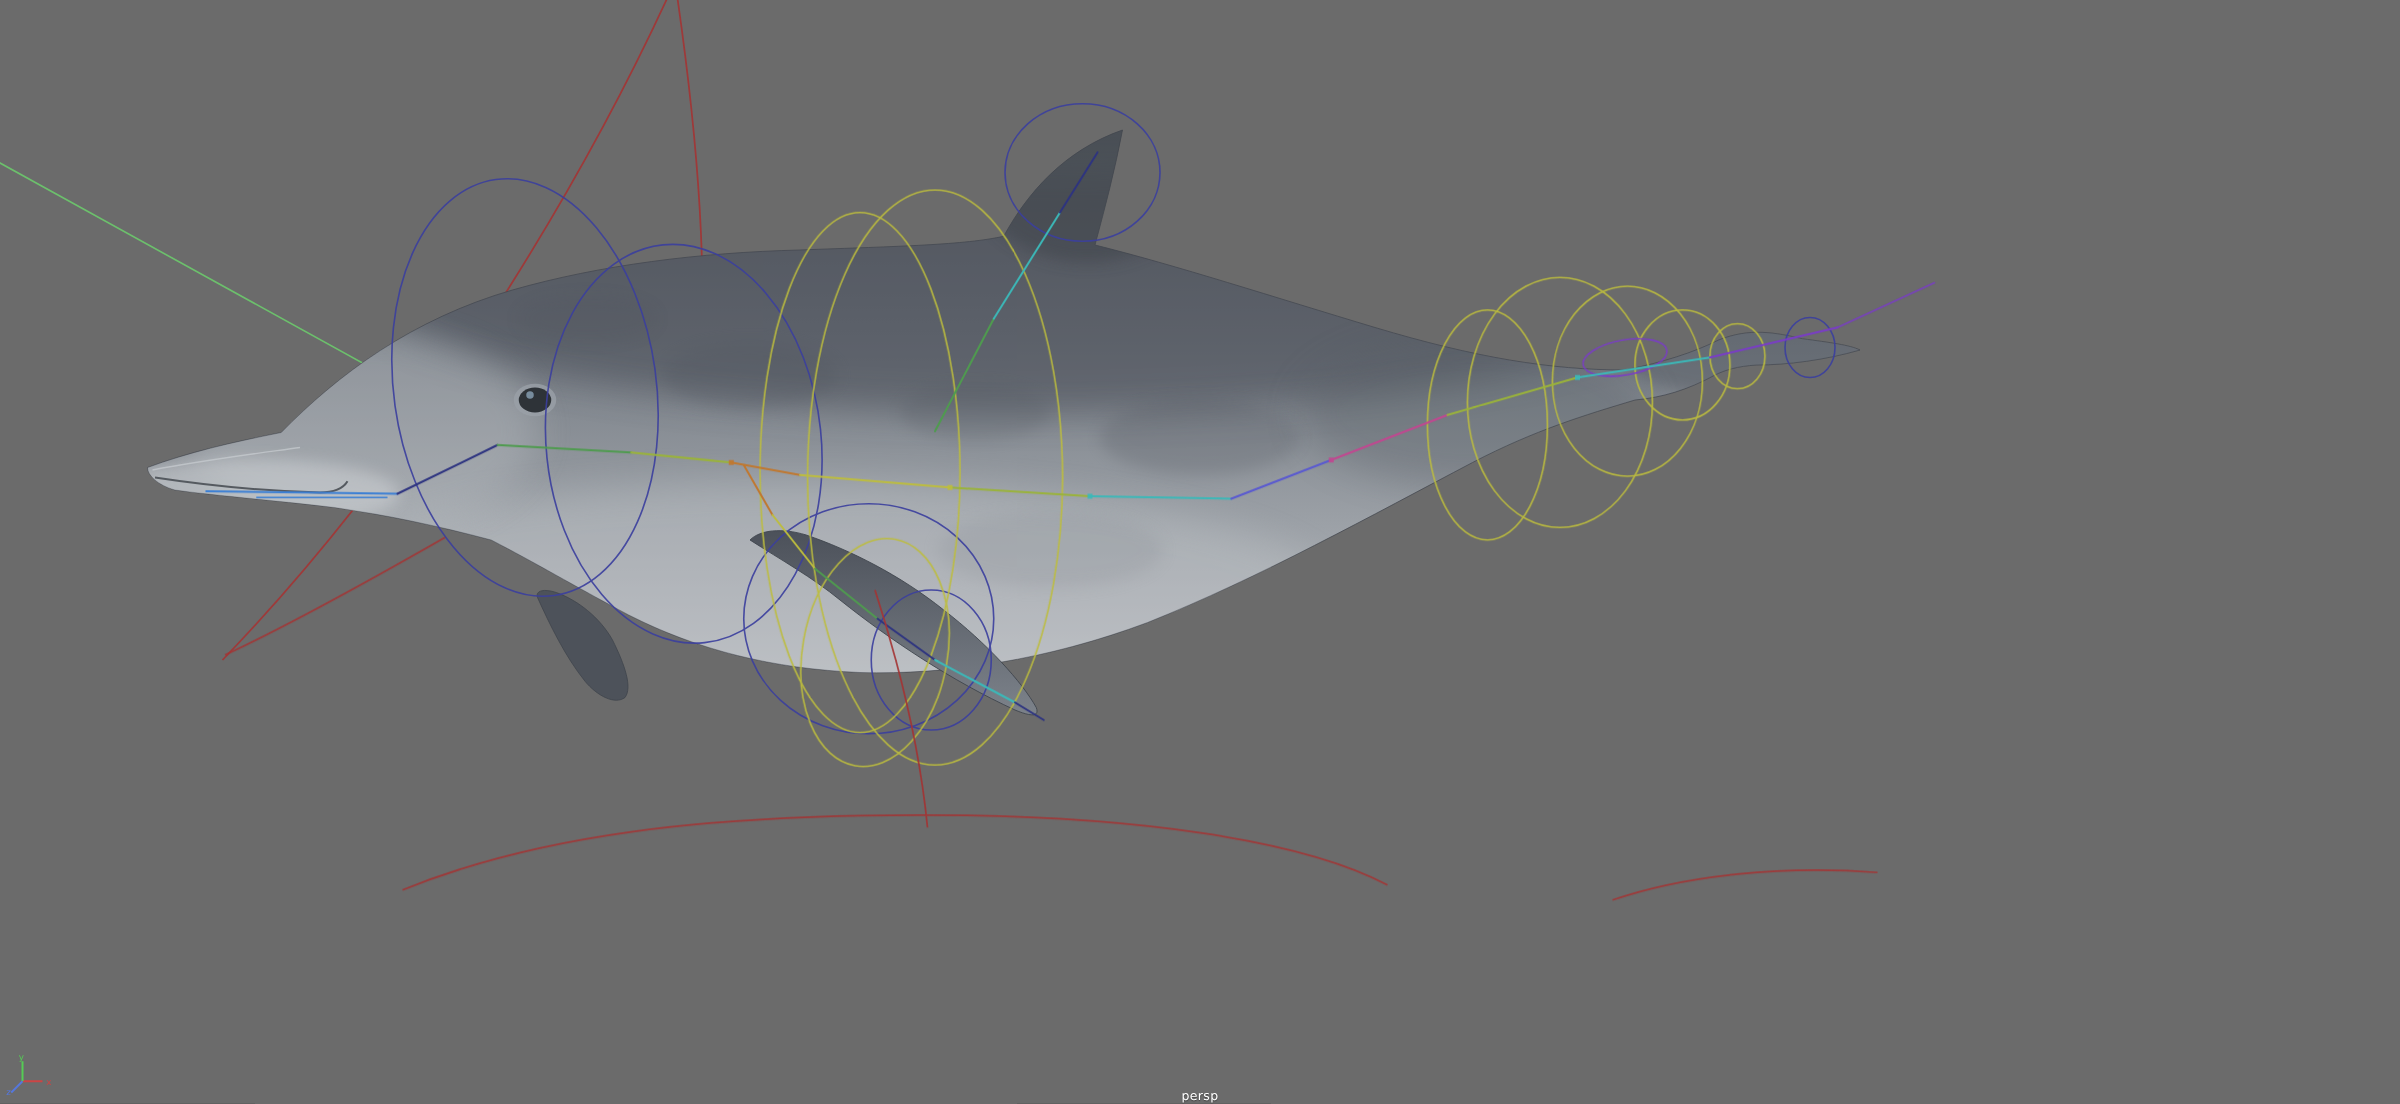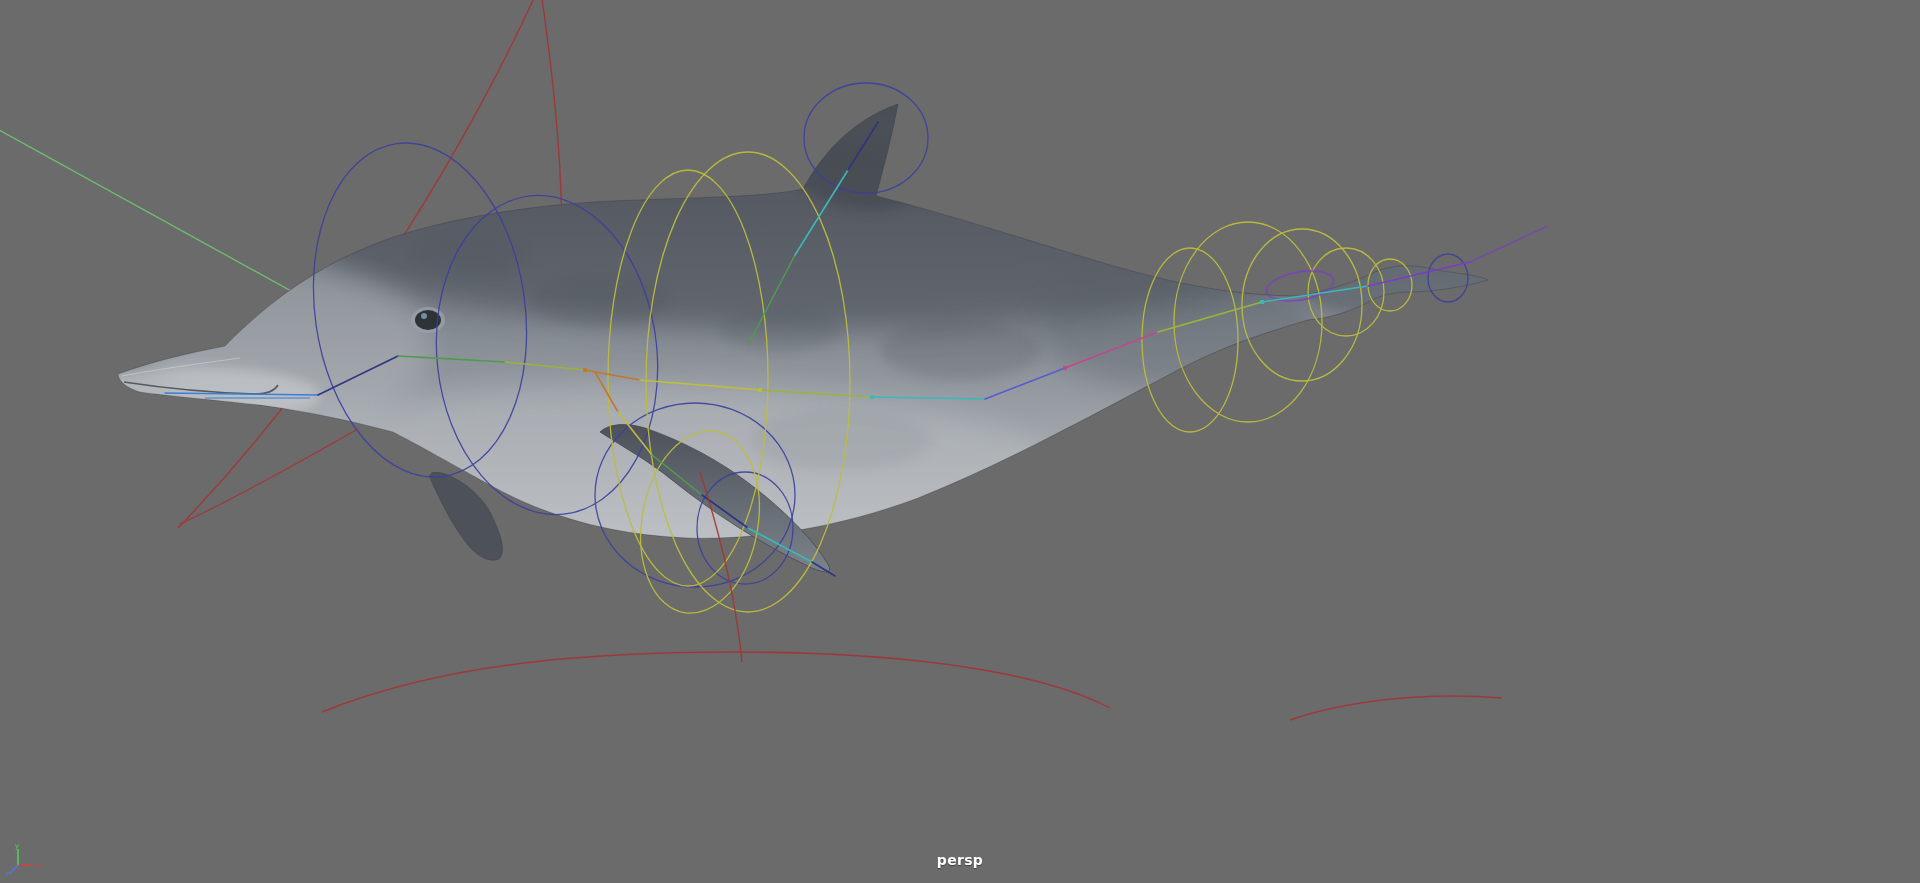--- a/index.html
+++ b/index.html
@@ -6,25 +6,25 @@
   .viewport{
     position:relative;
     width:1920px;height:883px;
     background:#6b6b6b;
     overflow:hidden;
     font-family:"DejaVu Sans", sans-serif;
   }
   svg{display:block;}
   .persp-label{
     position:absolute;
-    bottom:15px;left:50%;
+    bottom:0;left:50%;
     transform:translateX(-50%);
     color:#ffffff;
-    font-size:14px;
-    font-weight:bold;
+    font-size:10px;
+    font-weight:normal;
     letter-spacing:.3px;
     text-shadow:0 1px 1px rgba(0,0,0,.45);
     user-select:none;
   }
   .axis-gizmo{
     position:absolute;
     left:4px;bottom:6px;
     width:48px;height:34px;
   }
   .axis-gizmo text{font-size:7px;font-family:"DejaVu Sans",sans-serif;}

